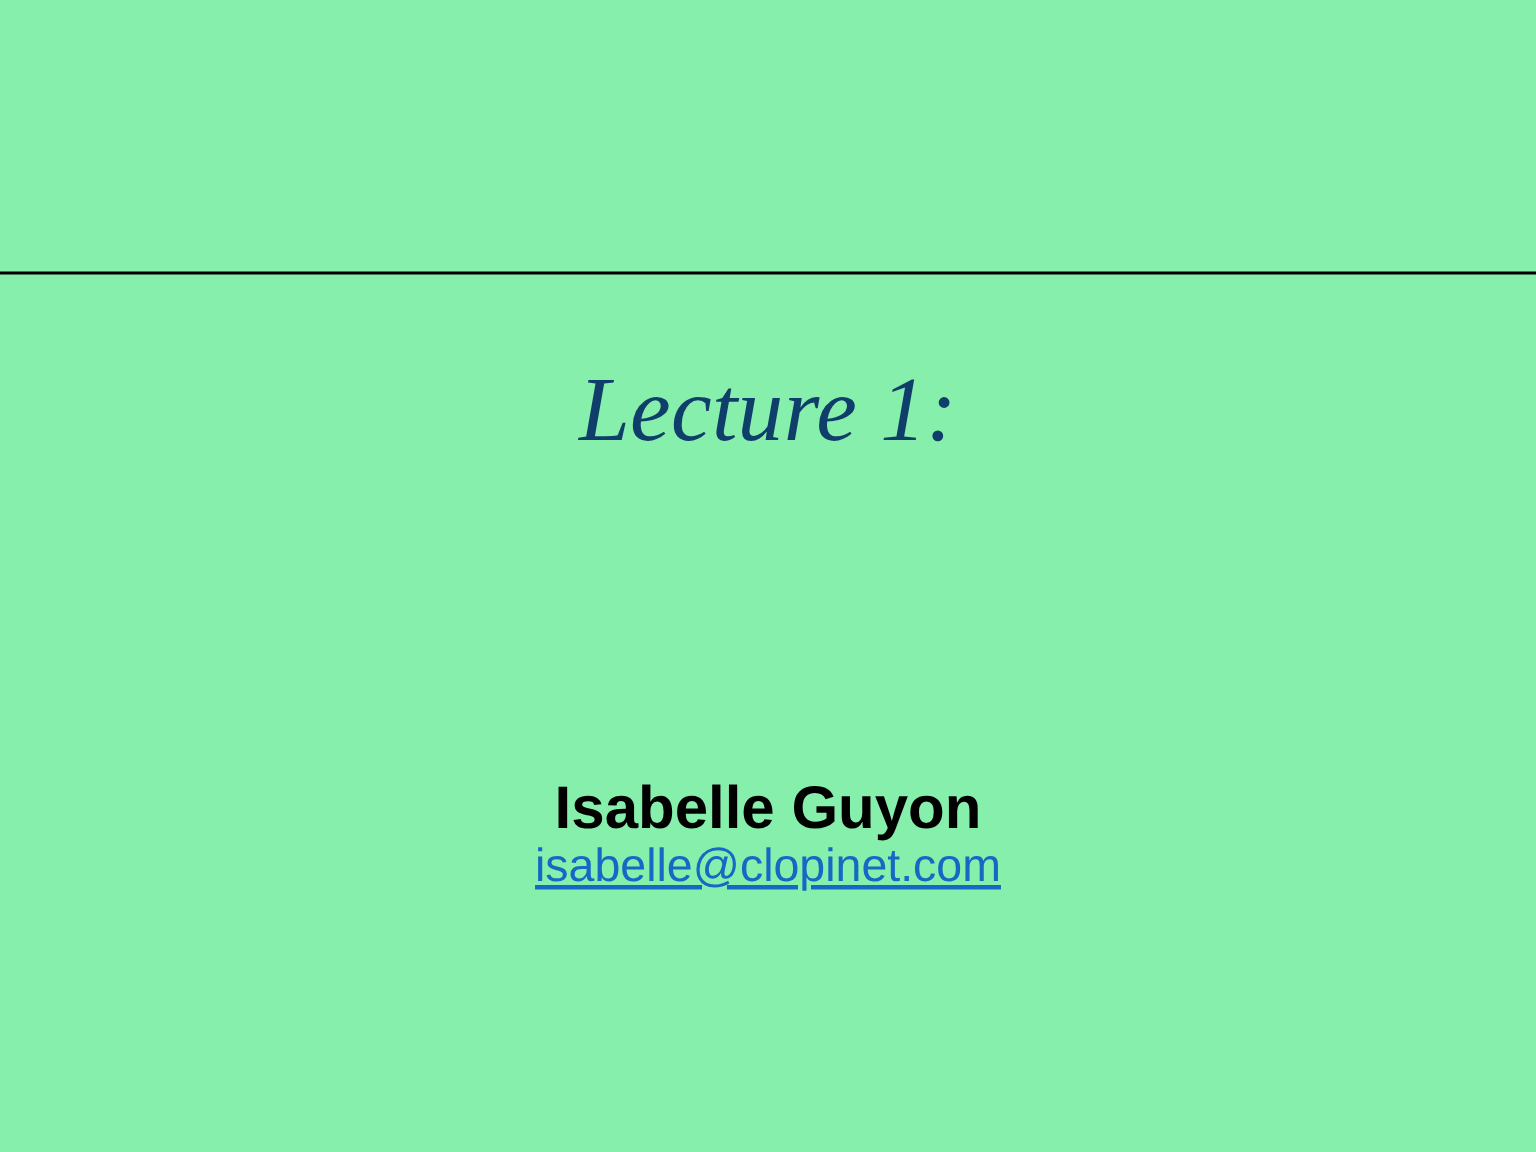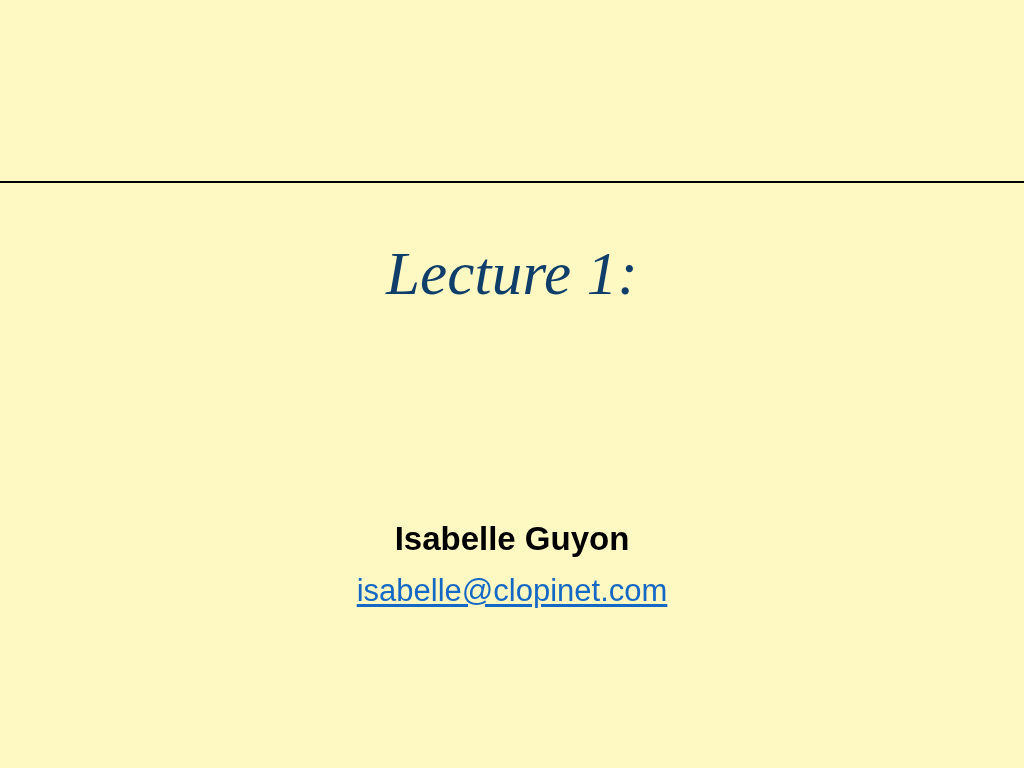--- a/index.html
+++ b/index.html
@@ -11,21 +11,21 @@
     height: 768px;
     background: #ffffff;
     font-family: "Liberation Sans", sans-serif;
     overflow: hidden;
   }
 
   .slide {
     position: relative;
     width: 1024px;
     height: 768px;
-    background: #fef9c3;
+    background: #86efac;
     box-sizing: border-box;
   }
 
   
   .header-band {
     position: absolute;
     left: 0;
     top: 0;
     width: 1024px;
     height: 181px;
@@ -72,28 +72,27 @@
     position: absolute;
     left: 0;
     top: 336px;
     width: 1024px;
     text-align: center;
   }
 
   .author-name {
     font-family: "Liberation Sans", sans-serif;
     font-weight: bold;
-    font-size: 33px;
+    font-size: 40px;
     line-height: 40px;
     color: #000000;
     letter-spacing: 0px;
   }
 
   .email-row {
-    margin-top: 14px;
     text-align: center;
   }
 
   .email-link {
     font-family: "Liberation Sans", sans-serif;
     font-weight: normal;
     font-size: 31px;
     line-height: 36px;
     color: #1568C4;
     text-decoration: underline;

